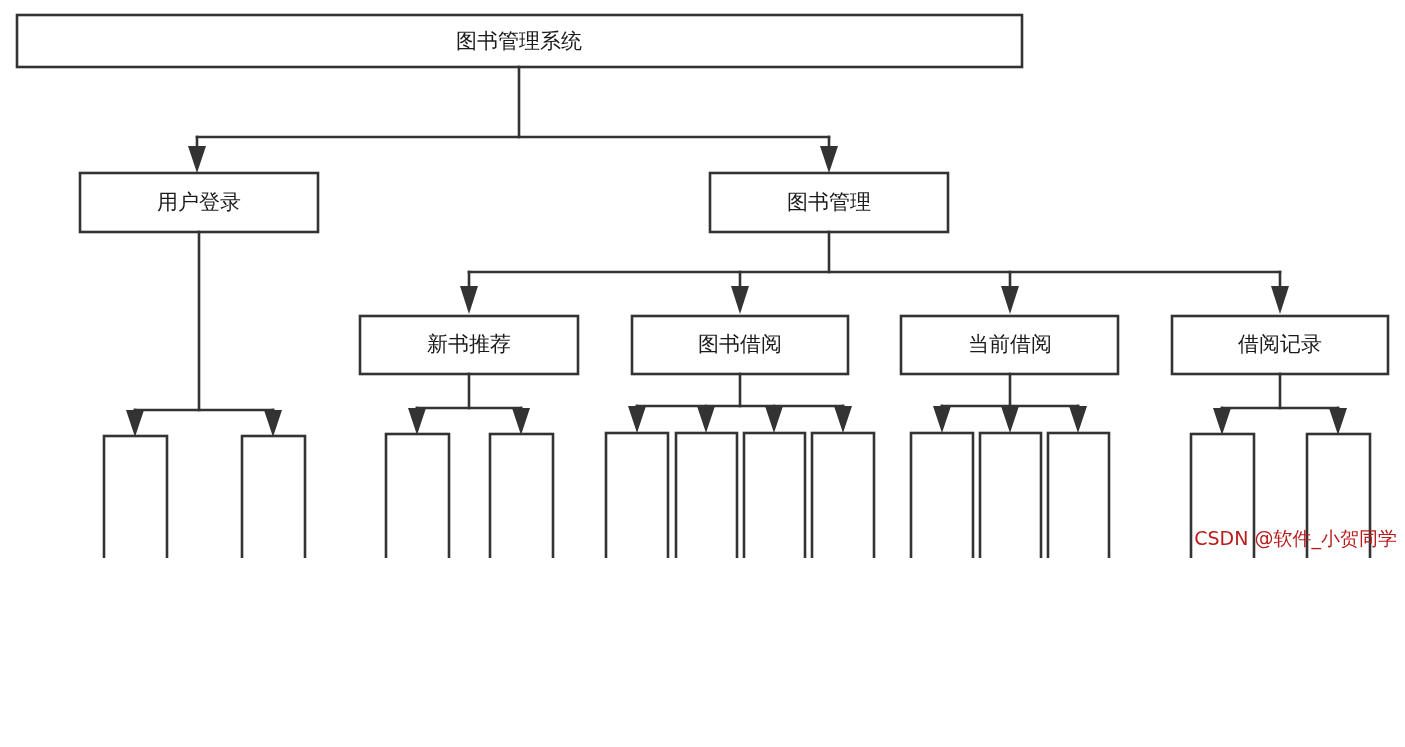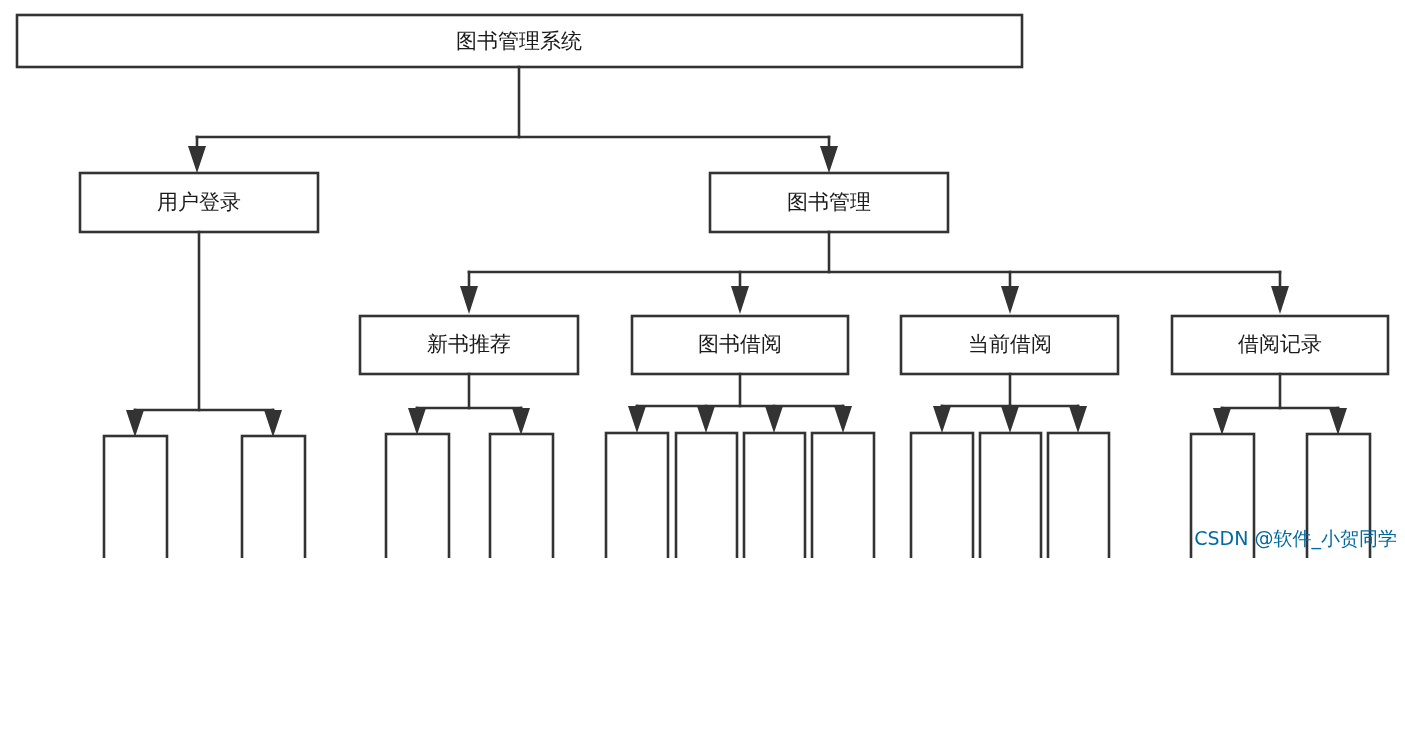--- a/index.html
+++ b/index.html
@@ -59,21 +59,21 @@
     white-space: nowrap;
     text-align: center;
     pointer-events: none;
   }
   .watermark {
     position: absolute;
     right: 8px;
     bottom: 6px;
     font-family: "DejaVu Sans", "Liberation Sans", sans-serif;
     font-size: 19px;
-    color: #0369a1;
+    color: #b91c1c;
     white-space: nowrap;
     pointer-events: none;
   }
 </style>
 </head>
 <body>
 
 <div id="diagram-root">
 
   <svg class="diagram-canvas" viewBox="0 0 1405 747">

